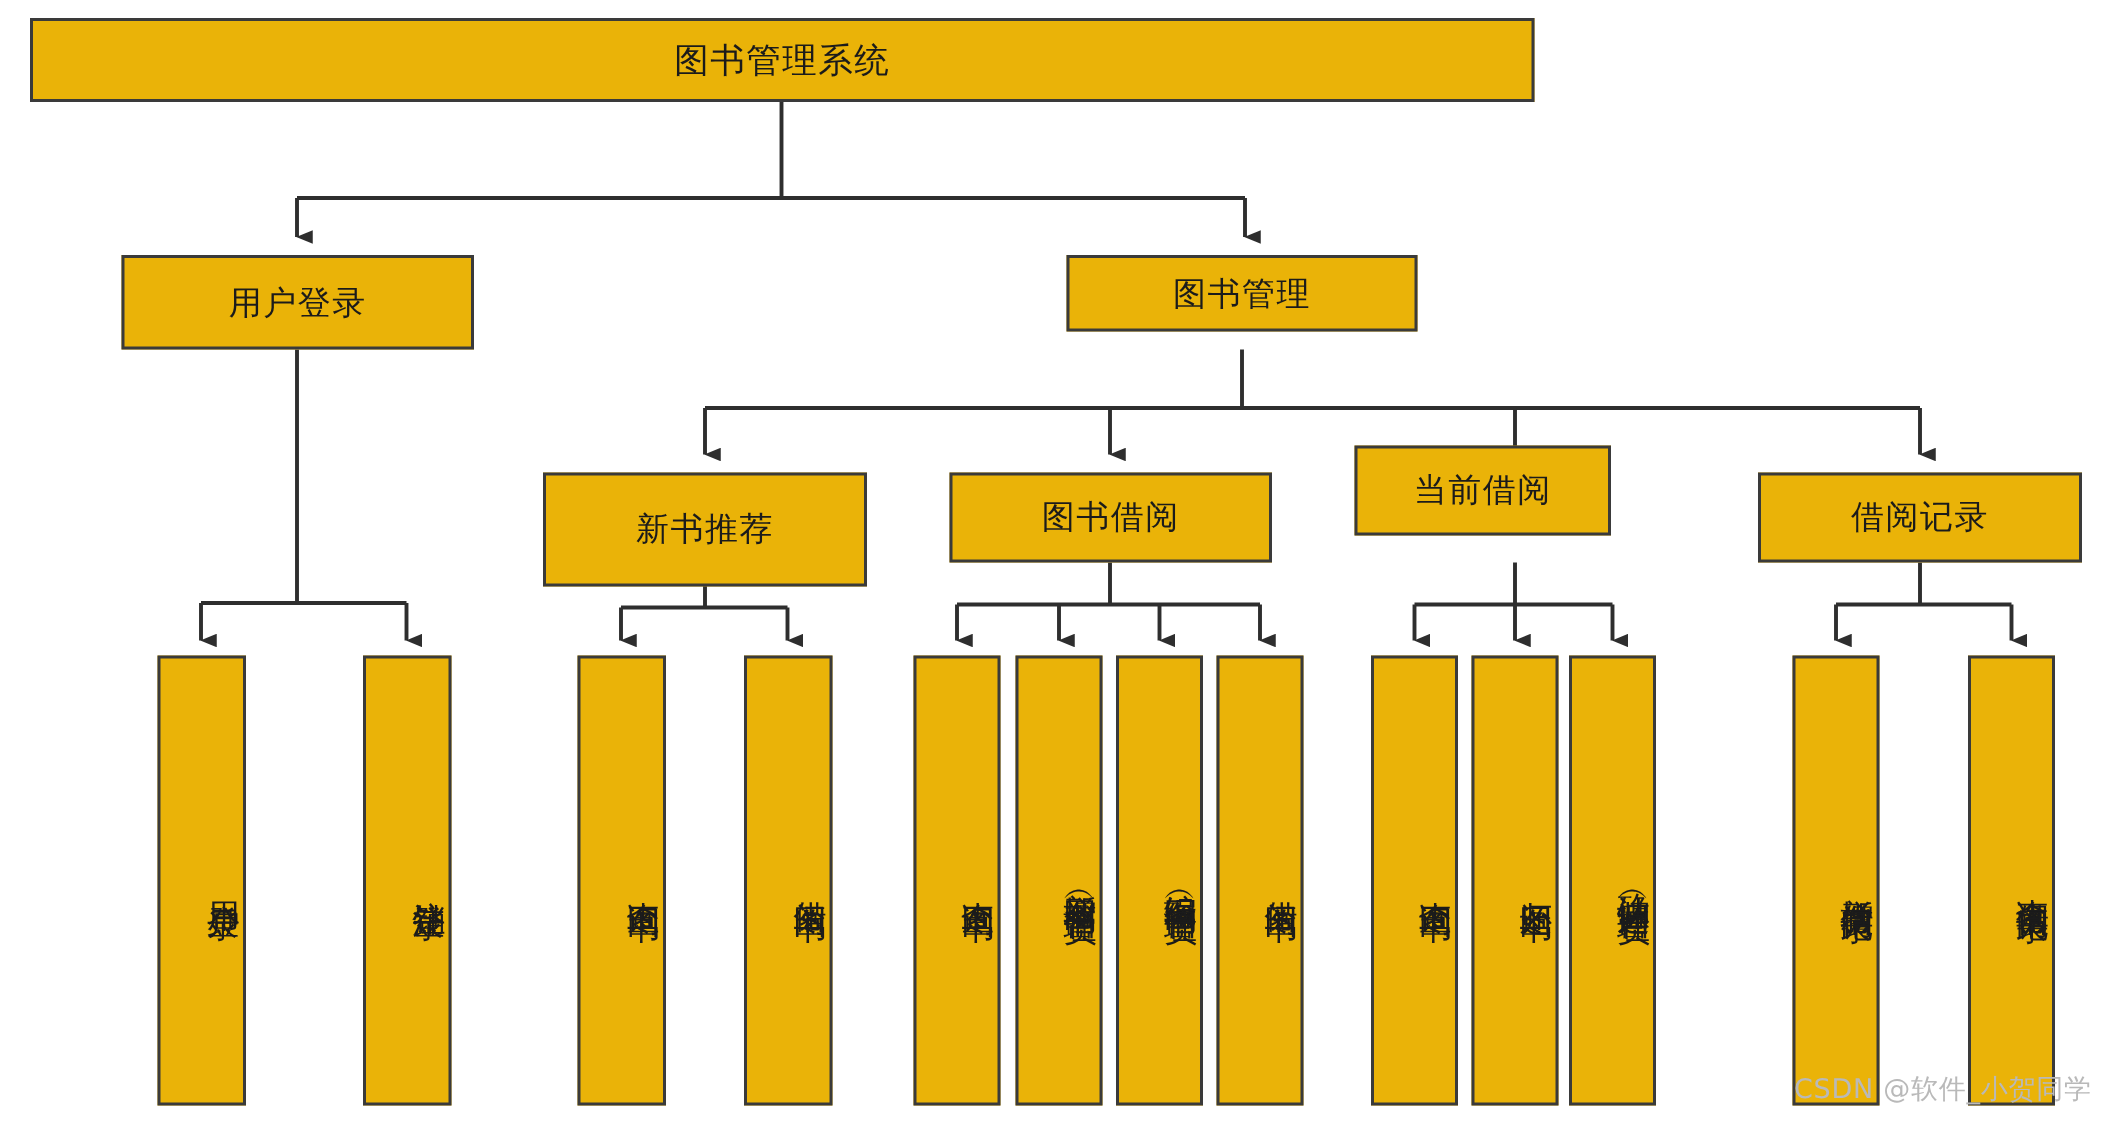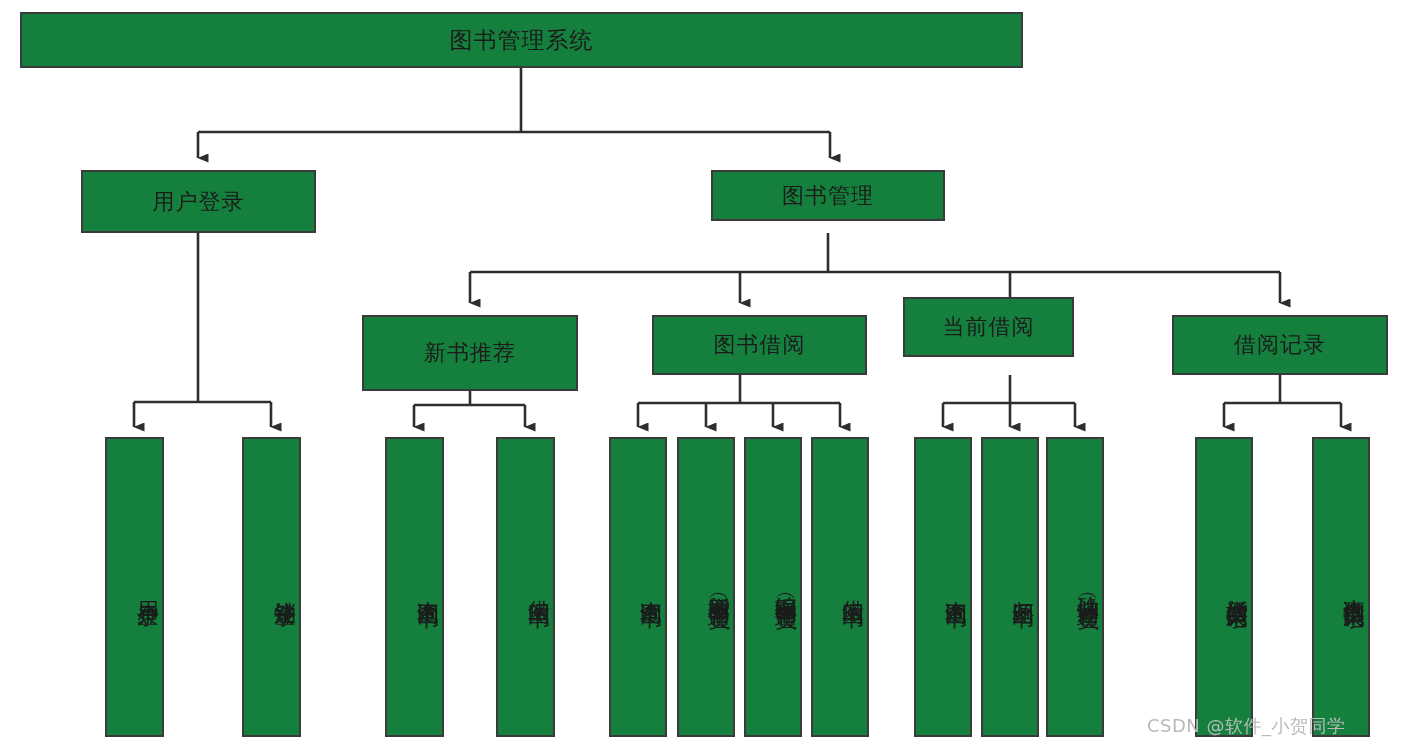--- a/index.html
+++ b/index.html
@@ -1,20 +1,20 @@
 <!DOCTYPE html>
 <html><head>
 <meta charset="utf-8">
 <style>
   html,body{margin:0;padding:0;background:#ffffff;}
   body{width:1405px;height:747px;overflow:hidden;
        font-family:"DejaVu Sans","Liberation Sans",sans-serif;}
   #stage{position:relative;width:1405px;height:747px;background:#fff;}
   svg#wires{position:absolute;left:0;top:0;width:1405px;height:747px;}
-  .node{position:absolute;box-sizing:border-box;background:#15803d;
+  .node{position:absolute;box-sizing:border-box;background:#eab308;
         border:2.5px solid #3a3a3a;display:flex;align-items:center;
         justify-content:center;color:#1b1b1b;}
   .node.h{font-size:22px;letter-spacing:1px;}
   .node.root{font-size:23px;}
   .node.v{writing-mode:vertical-rl;text-orientation:upright;
           font-size:22px;line-height:1.30;letter-spacing:2px;
           padding:10px 0;align-items:flex-start;justify-content:center;}
   .node.v span{writing-mode:vertical-rl;text-orientation:upright;
                display:inline-block;}
   .watermark{position:absolute;font-size:18px;color:#b9b9b9;
@@ -82,21 +82,21 @@
   <div class="node h" style="left:81px;top:170px;width:235px;height:63px;">
     <span>用户登录</span>
   </div>
   <div class="node h" style="left:711px;top:170px;width:234px;height:51px;">
     <span>图书管理</span>
   </div>
 
   <div class="node h" style="left:362px;top:315px;width:216px;height:76px;">
     <span>新书推荐</span>
   </div>
-  <div class="node h" style="left:652px;top:315px;width:215px;height:60px;">
+  <div class="node h" style="left:633px;top:315px;width:215px;height:60px;">
     <span>图书借阅</span>
   </div>
   <div class="node h" style="left:903px;top:297px;width:171px;height:60px;">
     <span>当前借阅</span>
   </div>
   <div class="node h" style="left:1172px;top:315px;width:216px;height:60px;">
     <span>借阅记录</span>
   </div>
 
   <div class="node v" style="left:105px;top:437px;width:59px;height:300px;">
@@ -136,15 +136,15 @@
     <span>确认归还（管理员）</span>
   </div>
 
   <div class="node v" style="left:1195px;top:437px;width:58px;height:300px;">
     <span>新增借阅记录</span>
   </div>
   <div class="node v" style="left:1312px;top:437px;width:58px;height:300px;">
     <span>查询借阅记录</span>
   </div>
 
-  <div class="watermark" style="left:1147px;top:714px;text-align:right;">CSDN @软件_小贺同学</div>
+  <div class="watermark" style="left:1196px;top:714px;text-align:right;">CSDN @软件_小贺同学</div>
 
 </div>
 
 </body></html>

